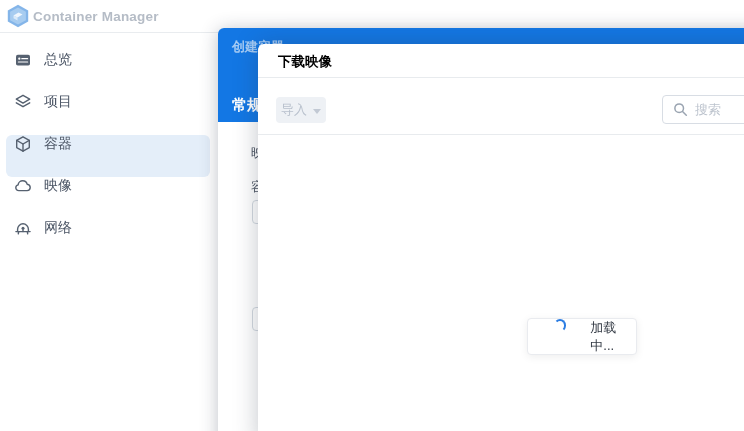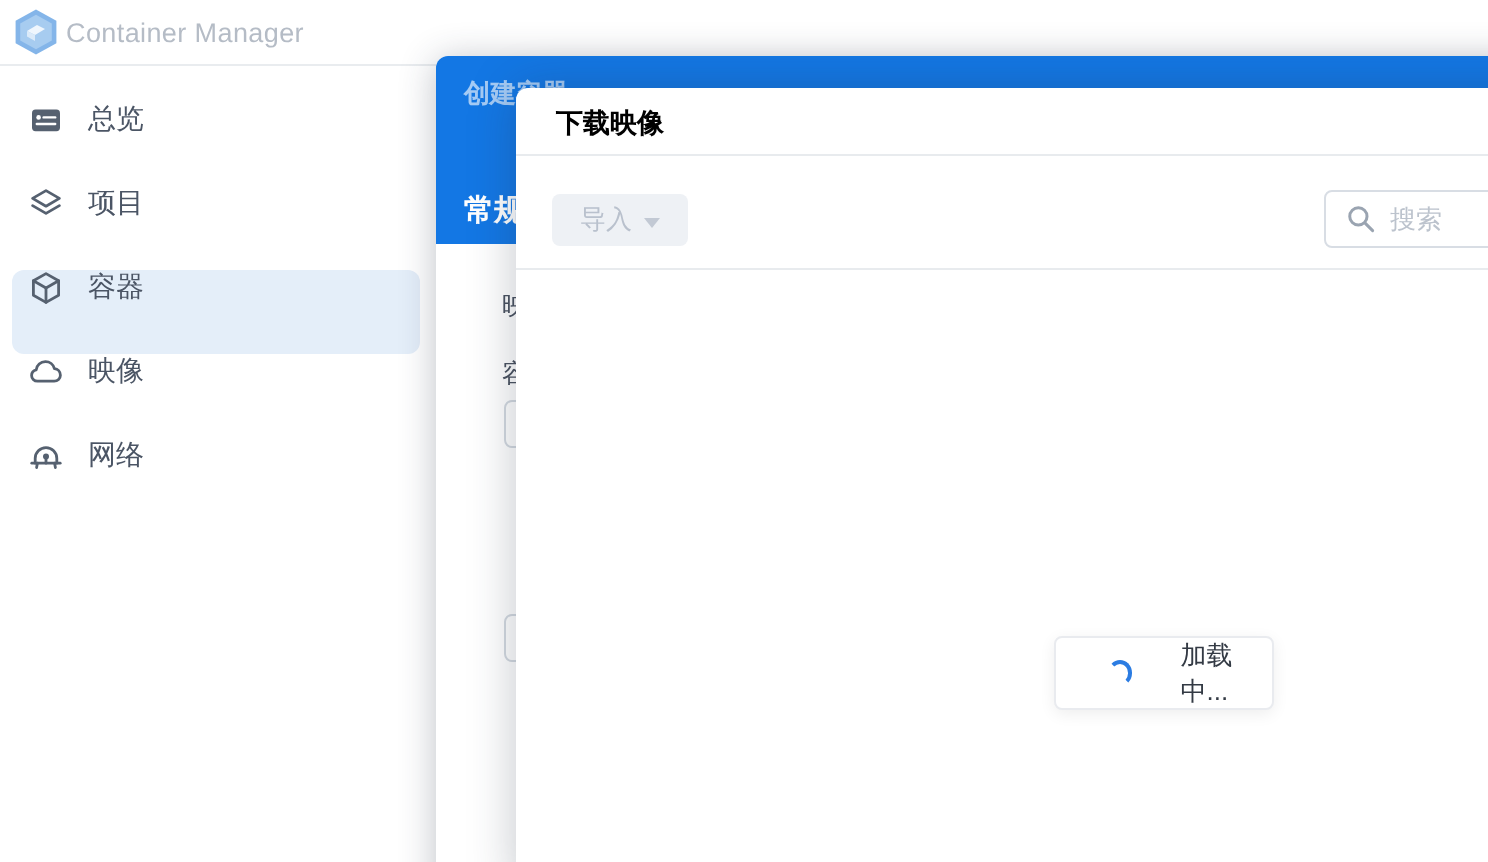--- a/index.html
+++ b/index.html
@@ -5,21 +5,21 @@
   * { margin:0; padding:0; box-sizing:border-box; }
   html,body { width:744px; height:431px; overflow:hidden; background:#fff;
     font-family:"Liberation Sans", sans-serif; }
   .stage { position:relative; width:744px; height:431px; overflow:hidden; background:#fff; }
 
   
   .app-header { position:absolute; left:0; top:0; width:744px; height:33px;
     background:#fff; border-bottom:1px solid #e9ecef; z-index:1; }
   .logo { position:absolute; left:7px; top:4px; width:22px; height:24px; opacity:.75; }
   .app-title { position:absolute; left:33px; top:0; height:33px; line-height:33px;
-    font-size:13.5px; font-weight:normal; color:#b5bcc6; letter-spacing:.2px; }
+    font-size:13.5px; font-weight:bold; color:#b5bcc6; letter-spacing:.2px; }
 
   
   .sidebar { position:absolute; left:0; top:33px; width:212px; height:398px;
     background:#fff; z-index:2; padding-top:18px; }
   .side-item { position:relative; height:42px; margin:0 2px 0 6px; border-radius:6px;
     display:flex; align-items:flex-start; padding-left:8px; cursor:pointer; }
   .side-item.active { background:#e4eef9; }
   .side-icon { width:18px; height:18px; flex:0 0 18px; }
   .side-label { margin-left:12px; font-size:14px; color:#4b5565; }
 
@@ -43,36 +43,36 @@
     box-shadow:0 0 24px rgba(40,50,70,.28); }
   .fg-titlebar { position:absolute; left:0; top:0; width:100%; height:34px;
     border-bottom:1px solid #e8ebee; }
   .fg-title { position:absolute; left:20px; top:0; height:34px; line-height:36px;
     font-size:13.5px; font-weight:600; color:#000000; }
   .fg-toolbar { position:absolute; left:0; top:34px; width:100%; height:57px;
     border-bottom:1px solid #e8ebee; }
   .tb-btn { position:absolute; top:19px; height:26px; border:none; border-radius:4px;
     background:#eef1f5; color:#b9c1cd; font-size:13px; font-family:inherit;
     display:flex; align-items:center; justify-content:center; cursor:default; }
-  .tb-btn.import { left:18px; width:68px; gap:6px; }
+  .tb-btn.import { left:18px; width:50px; gap:6px; }
   .tb-btn.settings { left:92px; width:55px; }
   .caret-down { width:0; height:0; border-left:4px solid transparent;
     border-right:4px solid transparent; border-top:5px solid #c2c9d4; margin-top:2px; }
   .search-box { position:absolute; left:404px; top:17px; width:234px; height:29px;
     border:1px solid #d8dde4; border-radius:4px; background:#fff;
     display:flex; align-items:center; padding-left:10px; gap:7px; }
   .search-box input { border:none; outline:none; flex:1; font-size:13px;
     color:#4a5260; font-family:inherit; background:transparent; }
   .search-box input::placeholder { color:#bcc3cd; }
 
   
   .loading-box { position:absolute; left:269px; top:274px; width:110px; height:37px;
     background:#fff; border:1px solid #e9ebef; border-radius:4px;
     box-shadow:0 2px 8px rgba(0,0,0,.07);
-    display:flex; align-items:center; padding-left:26px; gap:24px; }
+    display:flex; padding-left:26px; gap:24px; }
   .spinner { width:13px; height:13px; border-radius:50%;
     border:2px solid transparent; border-top-color:#2b7ce2; border-right-color:#2b7ce2;
     animation:spin 1s linear infinite; }
   @keyframes spin { to { transform:rotate(360deg); } }
   .loading-text { font-size:13px; color:#333a44; }
 
   svg .st { stroke:#566170; stroke-width:1.4; fill:none;
     stroke-linecap:round; stroke-linejoin:round; }
 </style>
 </head>

